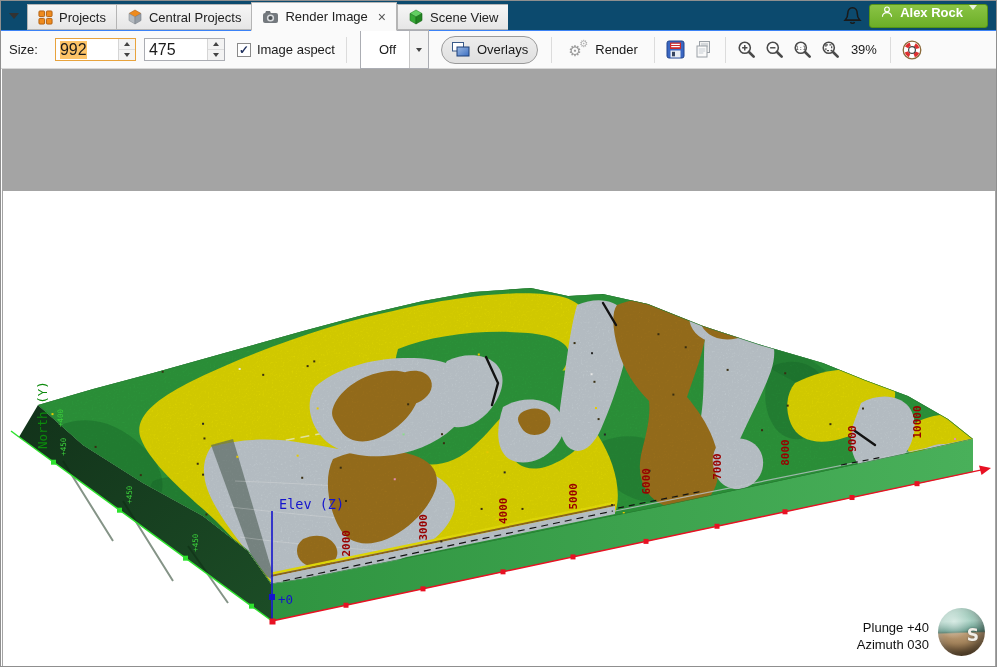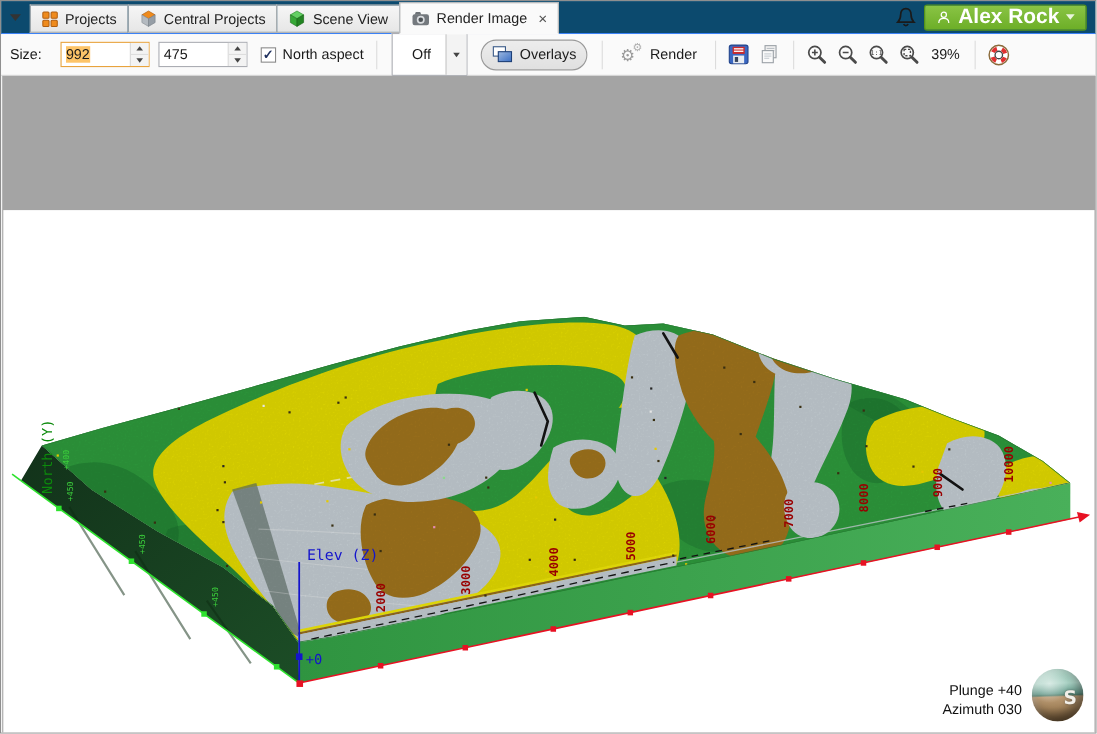--- a/index.html
+++ b/index.html
@@ -9,29 +9,29 @@
   
   .tabbar { position:absolute; left:0; top:0; width:100%; height:30px; background:#0c4a6e; border-bottom:1px solid #3b82f6; display:flex; align-items:flex-end; }
   .tab-overflow { width:26px; height:26px; display:flex; align-items:center; justify-content:center; margin-bottom:1px; cursor:pointer; }
   .tri-down { width:0; height:0; border-left:5px solid transparent; border-right:5px solid transparent; border-top:6px solid #333; }
   .tab { height:26px; display:flex; align-items:center; gap:6px; padding:0 10px; background:linear-gradient(#f6f6f6,#e6e6e6); border:1px solid #b5b5b5; border-right:none; font-size:13px; color:#222; cursor:pointer; white-space:nowrap; }
   .tab:last-of-type { border-right:1px solid #b5b5b5; }
   .tab.active { background:#fafafa; height:29px; border-bottom:1px solid #fafafa; margin-bottom:-1px; position:relative; z-index:2; border-right:1px solid #b5b5b5; }
   .tab .close-x { font-size:14px; color:#555; margin-left:4px; line-height:1; cursor:pointer; }
   .tabbar-spacer { flex:1; }
   .bell-wrap { width:34px; display:flex; justify-content:center; align-items:center; align-self:center; cursor:pointer; }
-  .user-pill { align-self:center; margin-right:8px; height:24px; display:flex; align-items:center; gap:6px; padding:0 10px; border-radius:3px; background:linear-gradient(#8ac445,#6cae27); border:1px solid #559317; color:#fff; font-size:19px; font-weight:bold; cursor:pointer; }
+  .user-pill { align-self:center; margin-right:8px; height:24px; display:flex; gap:6px; padding:0 10px; border-radius:3px; background:linear-gradient(#8ac445,#6cae27); border:1px solid #559317; color:#fff; font-size:13px; font-weight:bold; cursor:pointer; }
   .user-chev { width:0; height:0; border-left:4px solid transparent; border-right:4px solid transparent; border-top:5px solid #e9f5dc; }
 
   
   .toolbar { position:absolute; left:0; top:30px; width:100%; height:38px; background:#fafafa; border-bottom:1px solid #d7d7d7; display:flex; align-items:center; padding-left:8px; font-size:13px; color:#1a1a1a; }
   .tb-sep { width:1px; height:26px; background:#dcdcdc; margin:0 7px; flex:none; }
   .spinbox { display:flex; height:23px; border:1px solid #abadb3; background:#fff; margin-right:8px; }
   .spinbox.focused { border:1px solid #e8a33d; }
-  .spin-text { width:62px; padding:2px 4px; font-size:13px; display:flex; align-items:center; }
+  .spin-text { width:62px; padding:2px 4px; font-size:16px; display:flex; align-items:center; }
   .spin-text .sel { background:#fdc468; }
   .spin-btns { width:17px; border-left:1px solid #d5d5d5; display:flex; flex-direction:column; }
   .spin-btn { flex:1; display:flex; align-items:center; justify-content:center; background:#f3f3f3; cursor:pointer; }
   .spin-btn:first-child { border-bottom:1px solid #ddd; }
   .chev-up { width:0;height:0;border-left:3.5px solid transparent;border-right:3.5px solid transparent;border-bottom:4px solid #444; }
   .chev-dn { width:0;height:0;border-left:3.5px solid transparent;border-right:3.5px solid transparent;border-top:4px solid #444; }
   .checkbox-row { display:flex; align-items:center; gap:6px; margin:0 4px; cursor:pointer; }
   .checkbox { width:14px; height:14px; border:1px solid #8a8a8a; background:#fff; display:flex; align-items:center; justify-content:center; font-size:12px; color:#1e2f5e; font-weight:bold; }
   .combobox { display:flex; height:39px; border:1px solid #abadb3; background:#fff; margin:3px 6px; cursor:pointer;padding-left:12px; }
   .combo-text { width:36px; padding:2px 6px; display:flex; align-items:center; }
@@ -82,38 +82,38 @@
 
     <div class="tab">
       <svg width="16" height="16" viewBox="0 0 16 16">
         <polygon points="8,1 14,4.5 8,8 2,4.5" fill="#ef8b1d" stroke="#b05e10" stroke-width=".6"></polygon>
         <polygon points="2,4.5 8,8 8,15 2,11.5" fill="#b4bac0" stroke="#8a9096" stroke-width=".6"></polygon>
         <polygon points="14,4.5 8,8 8,15 14,11.5" fill="#969ea6" stroke="#7a828a" stroke-width=".6"></polygon>
       </svg>
       <span>Central Projects</span>
     </div>
 
-    <div class="tab">
-      <svg width="16" height="16" viewBox="0 0 16 16">
-        <polygon points="8,1 14,4.5 8,8 2,4.5" fill="#63cf63" stroke="#2a8a2a" stroke-width=".6"></polygon>
-        <polygon points="2,4.5 8,8 8,15 2,11.5" fill="#36a836" stroke="#267726" stroke-width=".6"></polygon>
-        <polygon points="14,4.5 8,8 8,15 14,11.5" fill="#228422" stroke="#1a661a" stroke-width=".6"></polygon>
-      </svg>
-      <span>Scene View</span>
-    </div>
-
     <div class="tab active">
       <svg width="17" height="15" viewBox="0 0 17 15">
         <polygon points="4,2 8,2 9,4.5 3,4.5" fill="#6d7277"></polygon>
         <rect x="1" y="4" width="15" height="10" rx="2" fill="#74797e"></rect>
         <circle cx="8.5" cy="9" r="3.6" fill="#d9dcdf"></circle>
         <circle cx="8.5" cy="9" r="2.1" fill="#4e5357"></circle>
       </svg>
       <span>Render Image</span>
       <span class="close-x">×</span>
+    </div>
+
+    <div class="tab">
+      <svg width="16" height="16" viewBox="0 0 16 16">
+        <polygon points="8,1 14,4.5 8,8 2,4.5" fill="#63cf63" stroke="#2a8a2a" stroke-width=".6"></polygon>
+        <polygon points="2,4.5 8,8 8,15 2,11.5" fill="#36a836" stroke="#267726" stroke-width=".6"></polygon>
+        <polygon points="14,4.5 8,8 8,15 14,11.5" fill="#228422" stroke="#1a661a" stroke-width=".6"></polygon>
+      </svg>
+      <span>Scene View</span>
     </div>
 
     <div class="tabbar-spacer"></div>
 
     <div class="bell-wrap">
       <svg width="19" height="20" viewBox="0 0 16 17">
         <path d="M8,1.5 C5.4,1.5 4,3.6 4,6.2 C4,9.2 3,10.8 1.8,12 L14.2,12 C13,10.8 12,9.2 12,6.2 C12,3.6 10.6,1.5 8,1.5 Z" fill="none" stroke="#1a1a1a" stroke-width="1.3"></path>
         <path d="M6.3,13.5 A1.8,1.8 0 0 0 9.7,13.5" fill="none" stroke="#1a1a1a" stroke-width="1.3"></path>
       </svg>
     </div>
@@ -154,21 +154,21 @@
             <div class="chev-up"></div>
           </div>
         <div class="spin-btn">
             <div class="chev-dn"></div>
           </div>
       </div>
     </div>
 
     <div class="checkbox-row">
       <div class="checkbox">✓</div>
-      <span>North aspect</span>
+      <span>Image aspect</span>
     </div>
 
     <div class="tb-sep"></div>
 
     <div class="combobox">
       <div class="combo-text">Off</div>
       <div class="combo-btn">
           <div class="chev-dn"></div>
         </div>
     </div>

